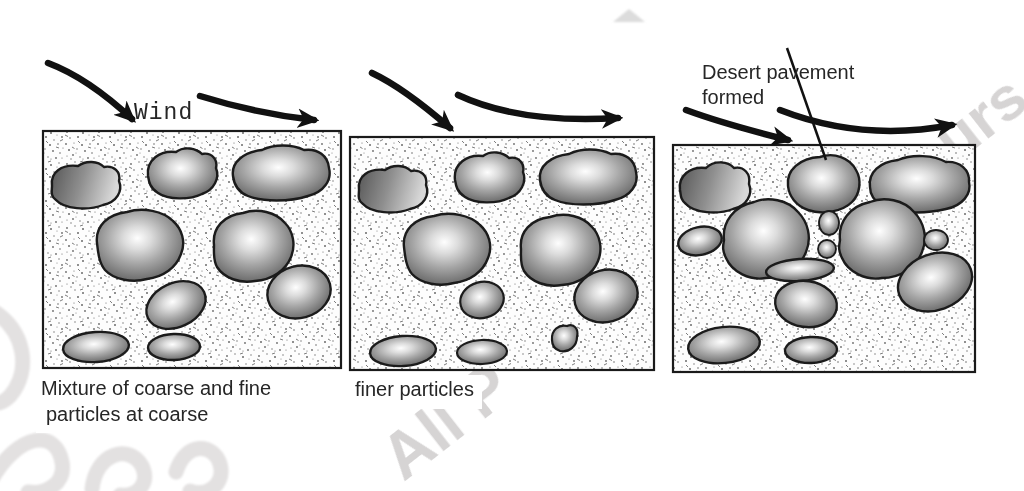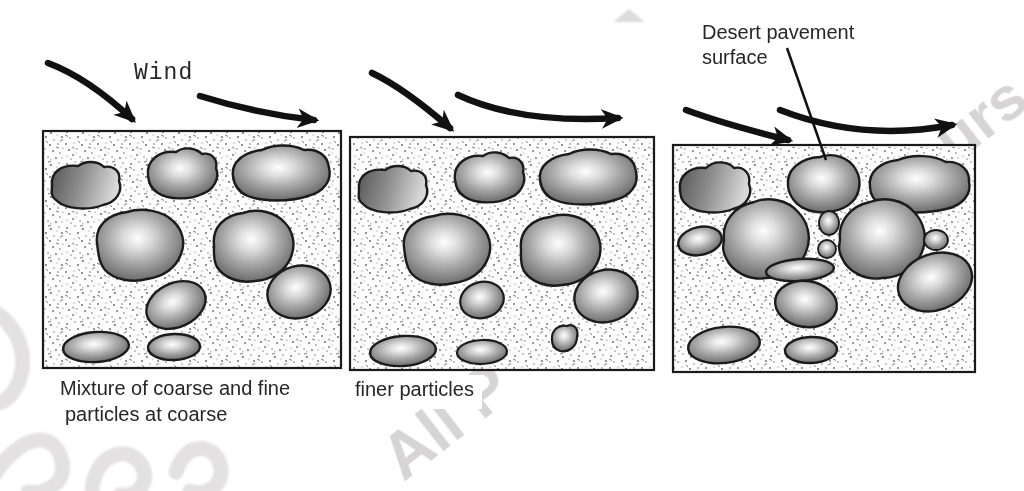--- a/index.html
+++ b/index.html
@@ -7,26 +7,26 @@
     position:relative;width:1024px;height:491px;background:#ffffff;
     overflow:hidden;font-family:"Liberation Sans",sans-serif;color:#262626;
   }
   .layer-svg{position:absolute;left:0;top:0;z-index:2;}
   .wm{position:absolute;z-index:1;color:#d6d4d4;white-space:nowrap;
       font-family:"Liberation Sans",sans-serif;filter:blur(0.6px);}
   #wm-urs{left:942px;top:112px;font-size:62px;font-weight:bold;
           transform:rotate(-38deg);transform-origin:left center;}
   #wm-allp{left:390px;top:428px;font-size:64px;font-weight:bold;
            transform:rotate(-38deg);transform-origin:left center;}
-  .label{position:absolute;z-index:3;}
+  .label{position:absolute;z-index:3;margin-top:40px;}
   #wind-label{left:134px;top:60px;font-size:23px;letter-spacing:1px;font-family:Liberation Mono, monospace;}
   #dp-annotation{left:702px;top:20px;font-size:20px;line-height:25px;}
   .caption{position:absolute;z-index:3;font-size:20px;line-height:25.5px;
            background:#ffffff;padding:2px 8px 6px 5px;}
-  #caption-1{left:55px;top:374px;}
+  #caption-1{left:36px;top:374px;}
   #caption-2{left:350px;top:375px;}
   #caption-3{left:666px;top:381px;}
   .indent{padding-left:5px;}
 </style>
 </head>
 <body>
 
 <div class="canvas">
 
   <div class="wm" id="wm-urs">urs</div>
@@ -168,21 +168,21 @@
         <path d="M780,110 Q862,142 952,125" marker-end="url(#ah)"></path>
       </g>
       <line x1="787" y1="48" x2="826" y2="160" stroke="#111111" stroke-width="2.5"></line>
     </g>
   </svg>
 
   <div class="label" id="wind-label">Wind</div>
 
   <div class="label" id="dp-annotation">
     <div>Desert pavement</div>
-    <div>surface</div>
+    <div>formed</div>
   </div>
 
   <div class="caption" id="caption-1">
     <div>Mixture of coarse and fine</div>
     <div class="indent">particles at coarse</div>
   </div>
 
   <div class="caption" id="caption-2">
     <div>finer particles</div>
   </div>

